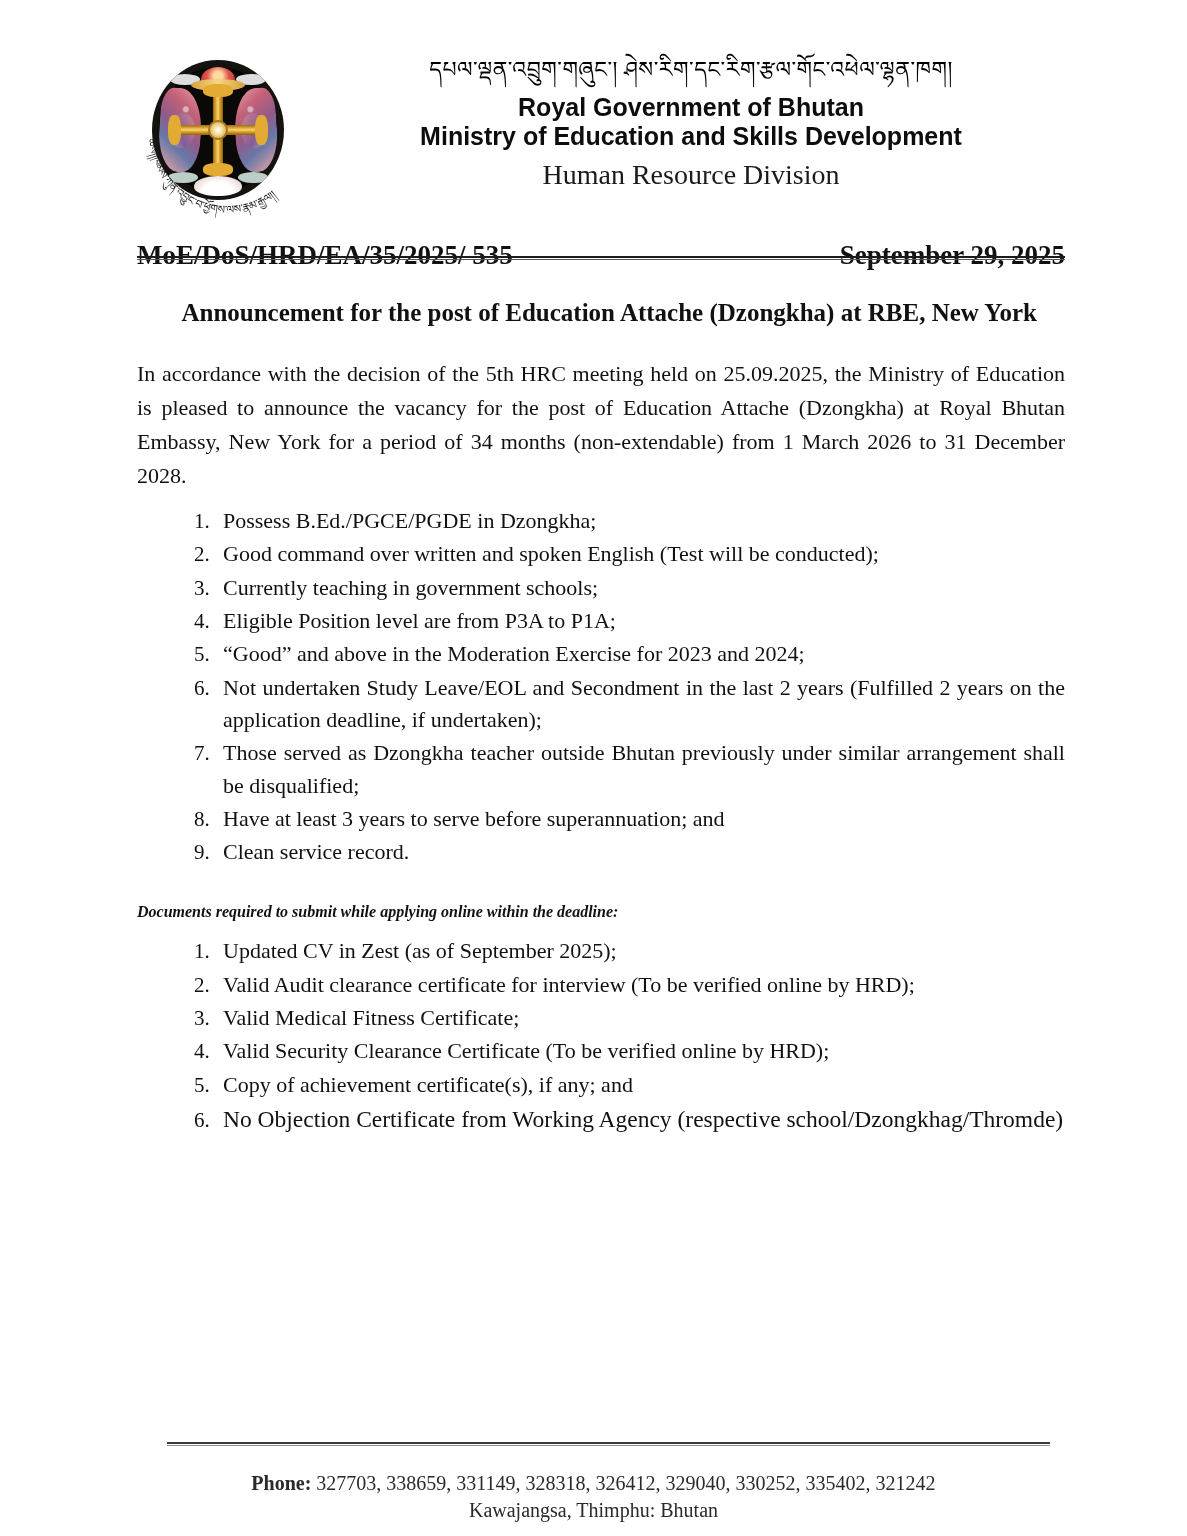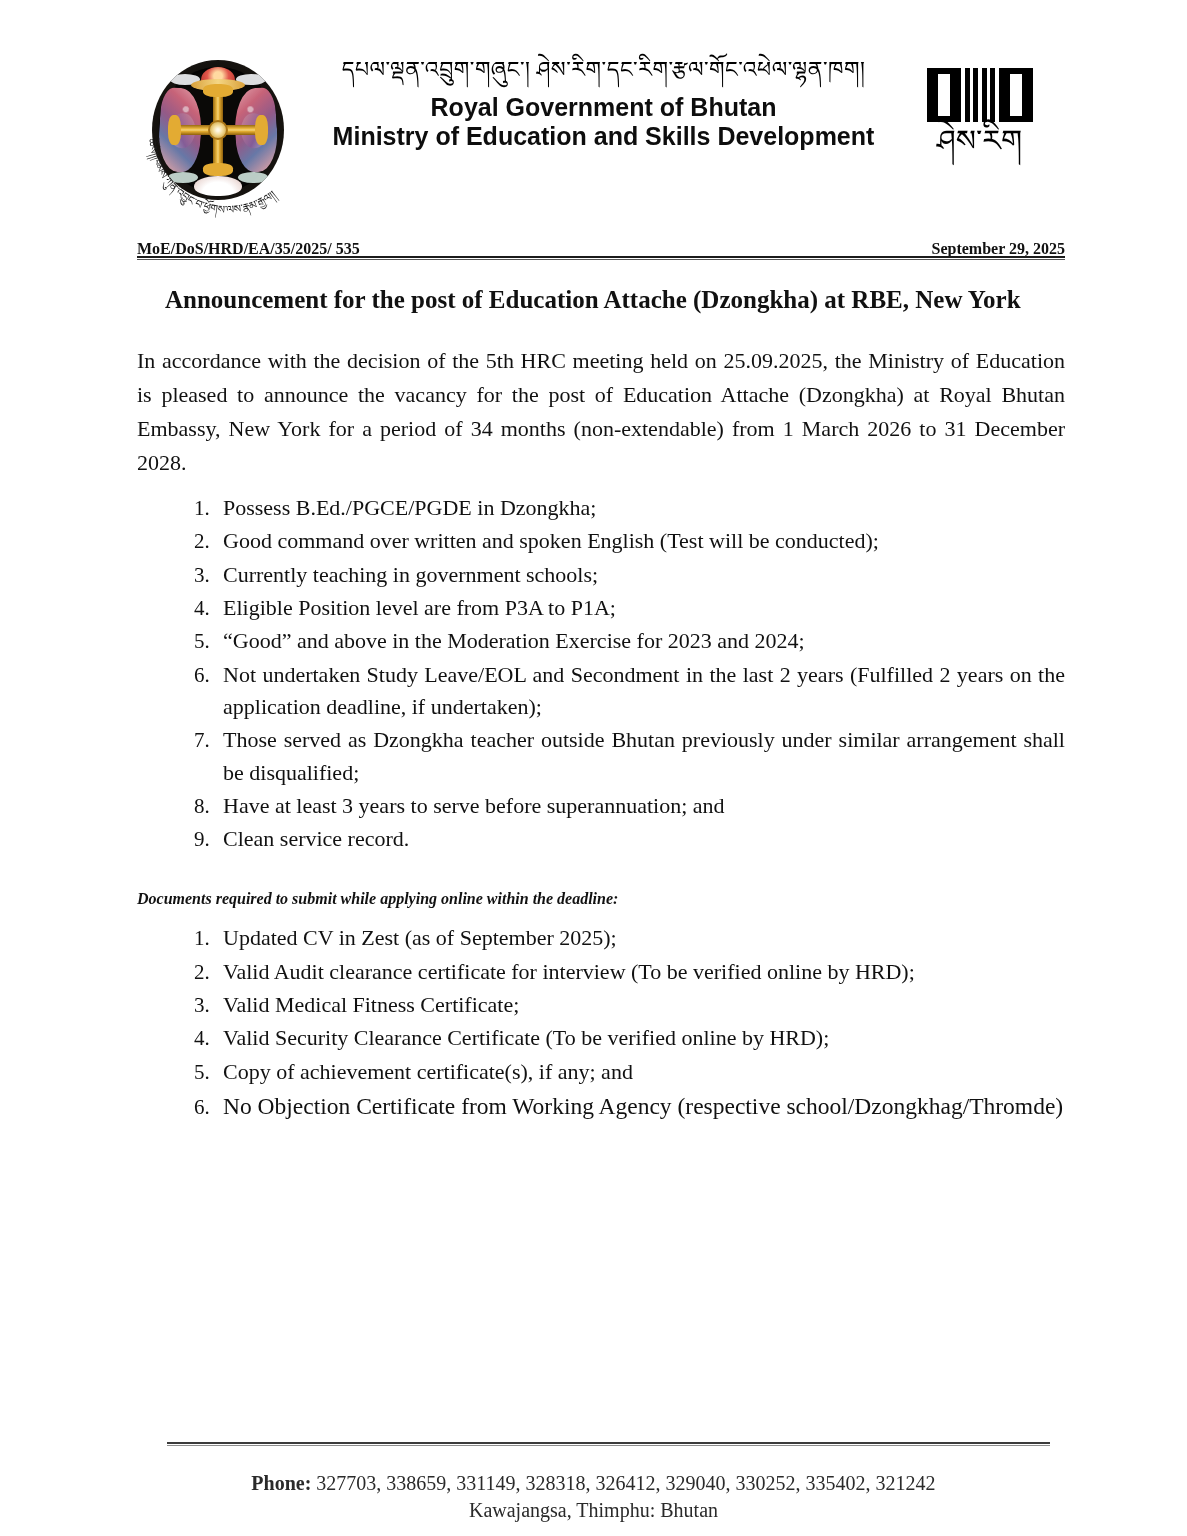--- a/index.html
+++ b/index.html
@@ -183,25 +183,25 @@
     height: 4px;
   }
 
   
   .sheet {
     padding: 0 122px 0 137px;
   }
   .refline {
     display: flex; justify-content: space-between; align-items: baseline;
     font-weight: bold;
-    font-size: 16px;
+    font-size: 27px;
     margin-top: 30px;
   }
   .doc-title {
-    text-align: left;
+    text-align: right;
     font-weight: bold;
     font-size: 25px;
     line-height: 1.42;
     margin: 24px 28px 0 28px;
   }
   .para {
     text-align: justify;
     font-size: 22px;
     line-height: 1.55;
     margin-top: 26px;
@@ -277,31 +277,23 @@
       <text>
         <textPath href="#mottoArc" startOffset="2%">ཆོས།།ཁམས་ཀུན་འབྱུང་བ་ཕྱོགས་ལས་རྣམ་རྒྱལ།།</textPath>
       </text>
     </svg>
   </div>
 
   <div class="head-center">
     <div class="dz-line">དཔལ་ལྡན་འབྲུག་གཞུང་།  ཤེས་རིག་དང་རིག་རྩལ་གོང་འཕེལ་ལྷན་ཁག།</div>
     <div class="rgob">Royal Government of Bhutan</div>
     <div class="moesd">Ministry of Education and Skills Development</div>
+    <div class="hrd">Human Resource Division</div>
   </div>
 
-  <div class="moe-logo">
-    <div class="logo-blocks">
-      <div class="lb w"></div>
-      <div class="lb n"></div>
-      <div class="lb n"></div>
-      <div class="lb w"></div>
-    </div>
-    <div class="logo-dz">ཤེས་རིག</div>
-  </div>
 </div>
 
 <div class="rule-top"></div>
 
 <div class="sheet">
 
   <div class="refline">
     <span>MoE/DoS/HRD/EA/35/2025/ 535</span>
     <span>September 29, 2025</span>
   </div>

